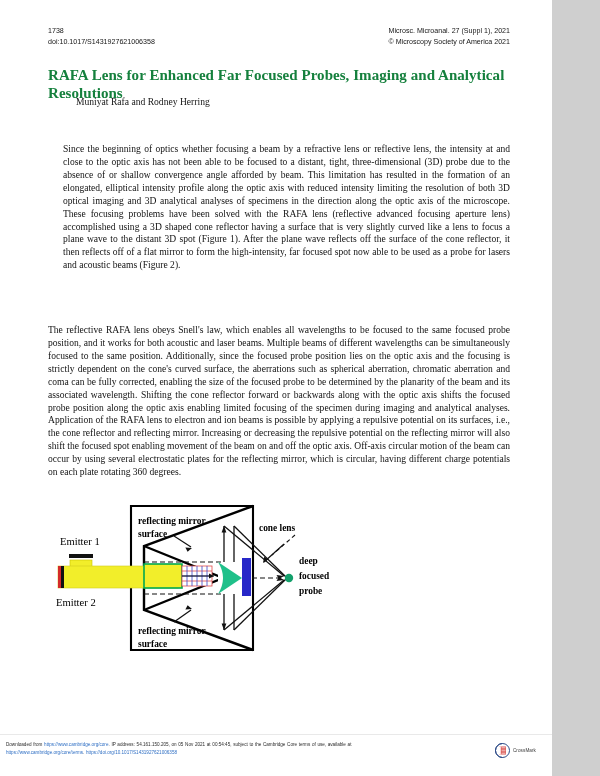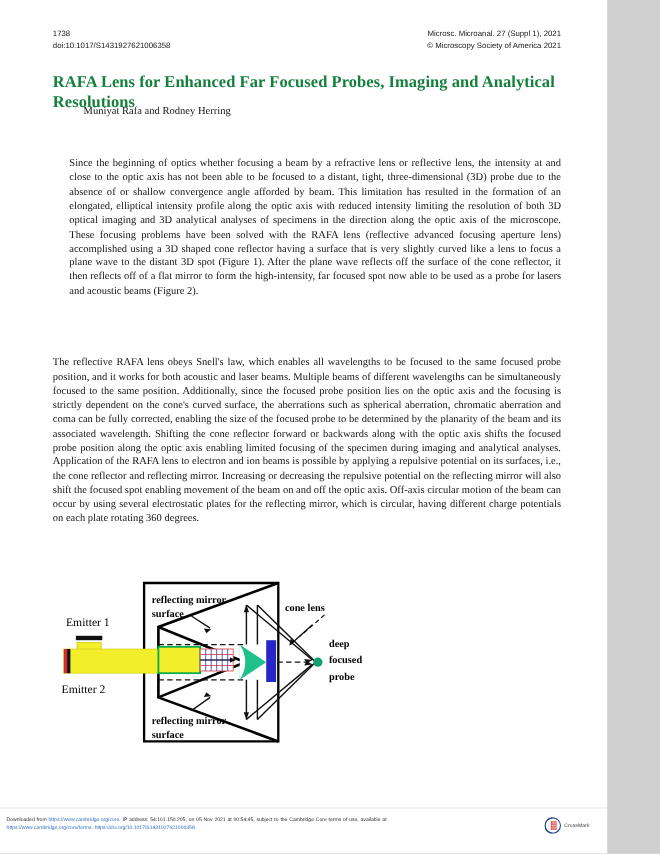--- a/index.html
+++ b/index.html
@@ -77,21 +77,21 @@
     text-justify: inter-word;
   }
   #para-1 { top: 143px; margin-left: 15px; }
   #para-2 { top: 304px; margin-top: 20px; }
   #para-3 { top: 487px; }
 
   
   .figure {
     position: absolute;
     left: 48px;
-    top: 524px;
+    top: 500px;
     width: 300px;
     height: 156px;
   }
   .figure svg { display: block; }
 
   
   .footer {
     position: absolute;
     left: 6px;
     top: 741px;

